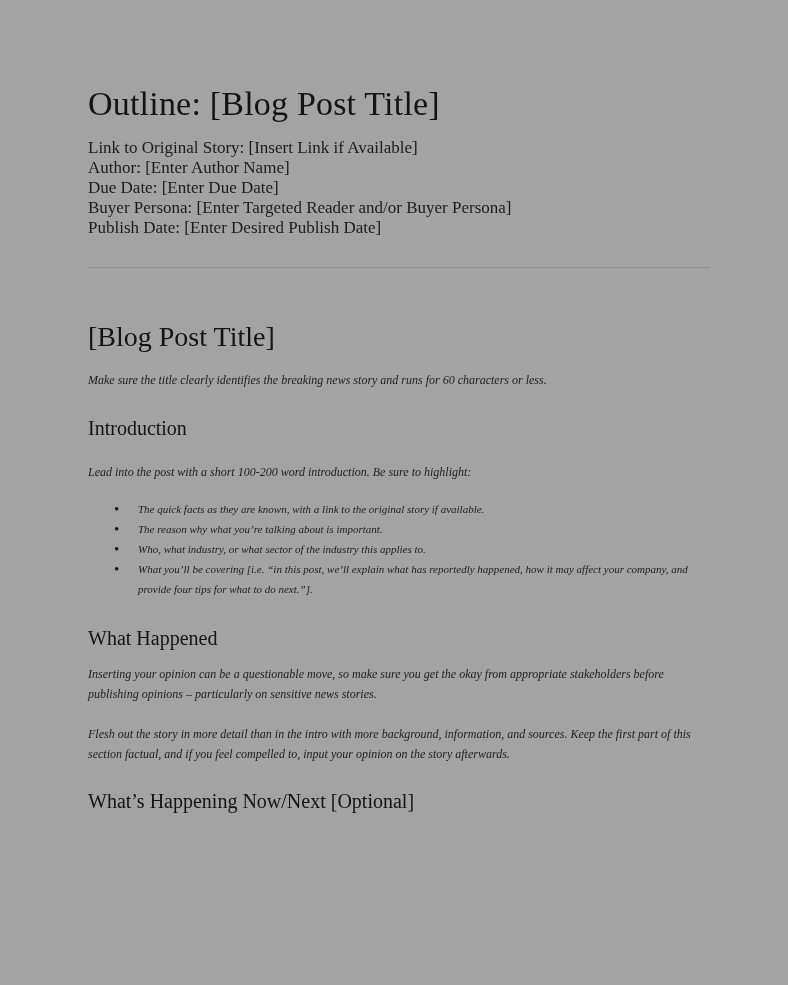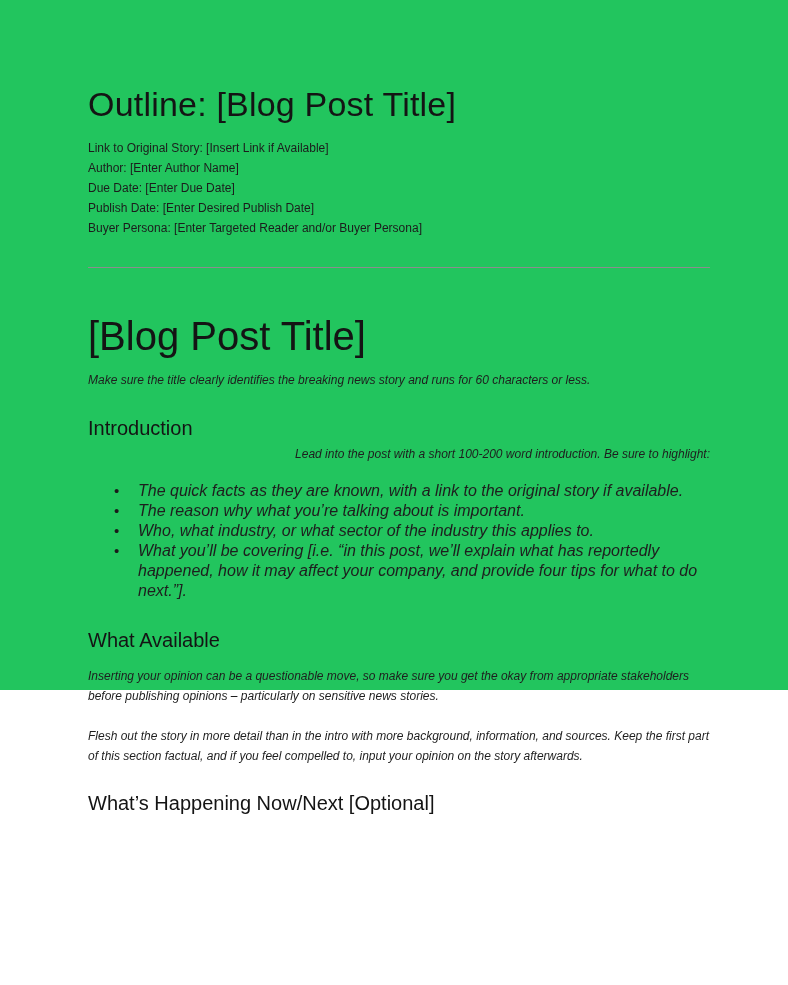--- a/index.html
+++ b/index.html
@@ -7,74 +7,75 @@
   body {
     width: 788px;
     height: 985px;
     overflow: hidden;
     font-family: "Liberation Sans", "DejaVu Sans", sans-serif;
     color: #1c1c1c;
     -webkit-font-smoothing: antialiased;
   }
   .page {
     width: 788px;
-    height: 690px;
-    background: #22c55e;
+    height: 985px;
+    background: #a3a3a3;
     padding: 84px 78px 0 88px;
+    font-family: Liberation Serif, serif;
   }
   .doc-title {
     font-size: 34px;
     line-height: 40px;
     font-weight: 400;
     color: #141414;
     letter-spacing: 0.2px;
   }
   .meta-block { margin-top: 14px; }
   .meta-line {
-    font-size: 12px;
+    font-size: 17px;
     line-height: 20px;
     color: #1c1c1c;
   }
   .divider {
     border: none;
     border-top: 1px solid #8d8d8d;
     height: 0;
     margin-top: 29px;
   }
   .post-title {
     margin-top: 50px;
-    font-size: 40px;
+    font-size: 28px;
     line-height: 37px;
     font-weight: 400;
     color: #141414;
   }
   .body-italic {
     font-style: italic;
     font-size: 12px;
     line-height: 20px;
     color: #1e1e1e;
   }
   .title-note { margin-top: 15px; }
   .section-heading {
     font-size: 20px;
     line-height: 23px;
     font-weight: 400;
     color: #141414;
   }
   .h-intro { margin-top: 27px; }
-  .lead { margin-top: 4px; text-align: right; }
+  .lead { margin-top: 22px; }
   .bullet-list {
     list-style: none;
     margin-top: 17px;
   }
   .bullet-item {
     position: relative;
     padding-left: 50px;
     font-style: italic;
-    font-size: 16px;
+    font-size: 11px;
     line-height: 20px;
     color: #1e1e1e;
   }
   .bullet-item::before {
     content: "\2022";
     position: absolute;
     left: 26px;
     top: 0;
     font-style: normal;
     font-size: 15px;
@@ -89,42 +90,42 @@
 <body>
 
 <div class="page">
 
   <h1 class="doc-title">Outline: [Blog Post Title]</h1>
 
   <div class="meta-block">
     <div class="meta-line">Link to Original Story: [Insert Link if Available]</div>
     <div class="meta-line">Author: [Enter Author Name]</div>
     <div class="meta-line">Due Date: [Enter Due Date]</div>
+    <div class="meta-line">Buyer Persona: [Enter Targeted Reader and/or Buyer Persona]</div>
     <div class="meta-line">Publish Date: [Enter Desired Publish Date]</div>
-    <div class="meta-line">Buyer Persona: [Enter Targeted Reader and/or Buyer Persona]</div>
   </div>
 
   <hr class="divider">
 
   <h2 class="post-title">[Blog Post Title]</h2>
 
   <p class="body-italic title-note">Make sure the title clearly identifies the breaking news story and runs for 60 characters or less.</p>
 
   <h3 class="section-heading h-intro">Introduction</h3>
 
   <p class="body-italic lead">Lead into the post with a short 100-200 word introduction. Be sure to highlight:</p>
 
   <ul class="bullet-list">
     <li class="bullet-item">The quick facts as they are known, with a link to the original story if available.</li>
     <li class="bullet-item">The reason why what you’re talking about is important.</li>
     <li class="bullet-item">Who, what industry, or what sector of the industry this applies to.</li>
     <li class="bullet-item">What you’ll be covering [i.e. “in this post, we’ll explain what has reportedly happened, how it may affect your company, and provide four tips for what to do next.”].</li>
   </ul>
 
-  <h3 class="section-heading h-what-happened">What Available</h3>
+  <h3 class="section-heading h-what-happened">What Happened</h3>
 
   <p class="body-italic para">Inserting your opinion can be a questionable move, so make sure you get the okay from appropriate stakeholders before publishing opinions – particularly on sensitive news stories.</p>
 
   <p class="body-italic para">Flesh out the story in more detail than in the intro with more background, information, and sources. Keep the first part of this section factual, and if you feel compelled to, input your opinion on the story afterwards.</p>
 
   <h3 class="section-heading h-now-next">What’s Happening Now/Next [Optional]</h3>
 
 
 </div>
 

